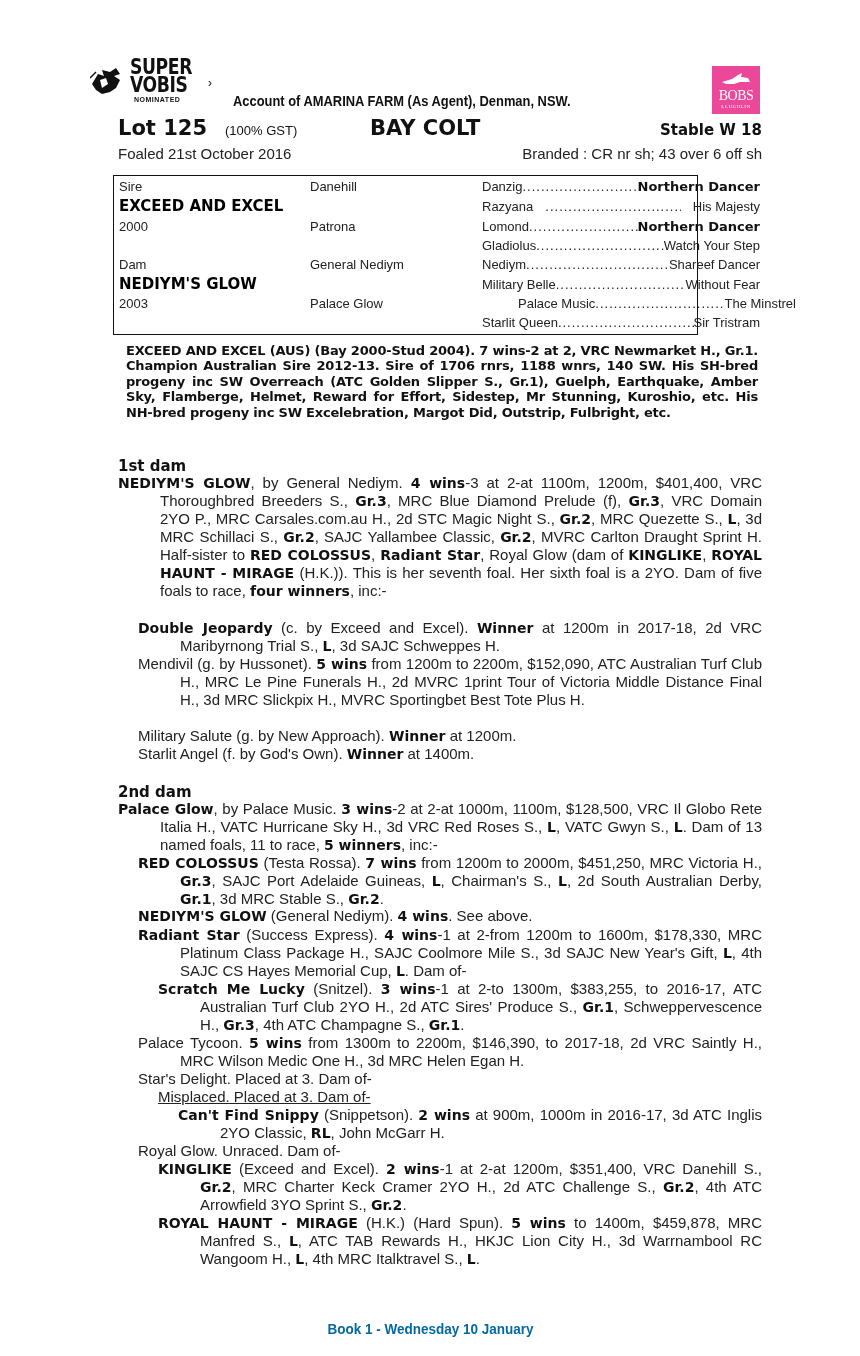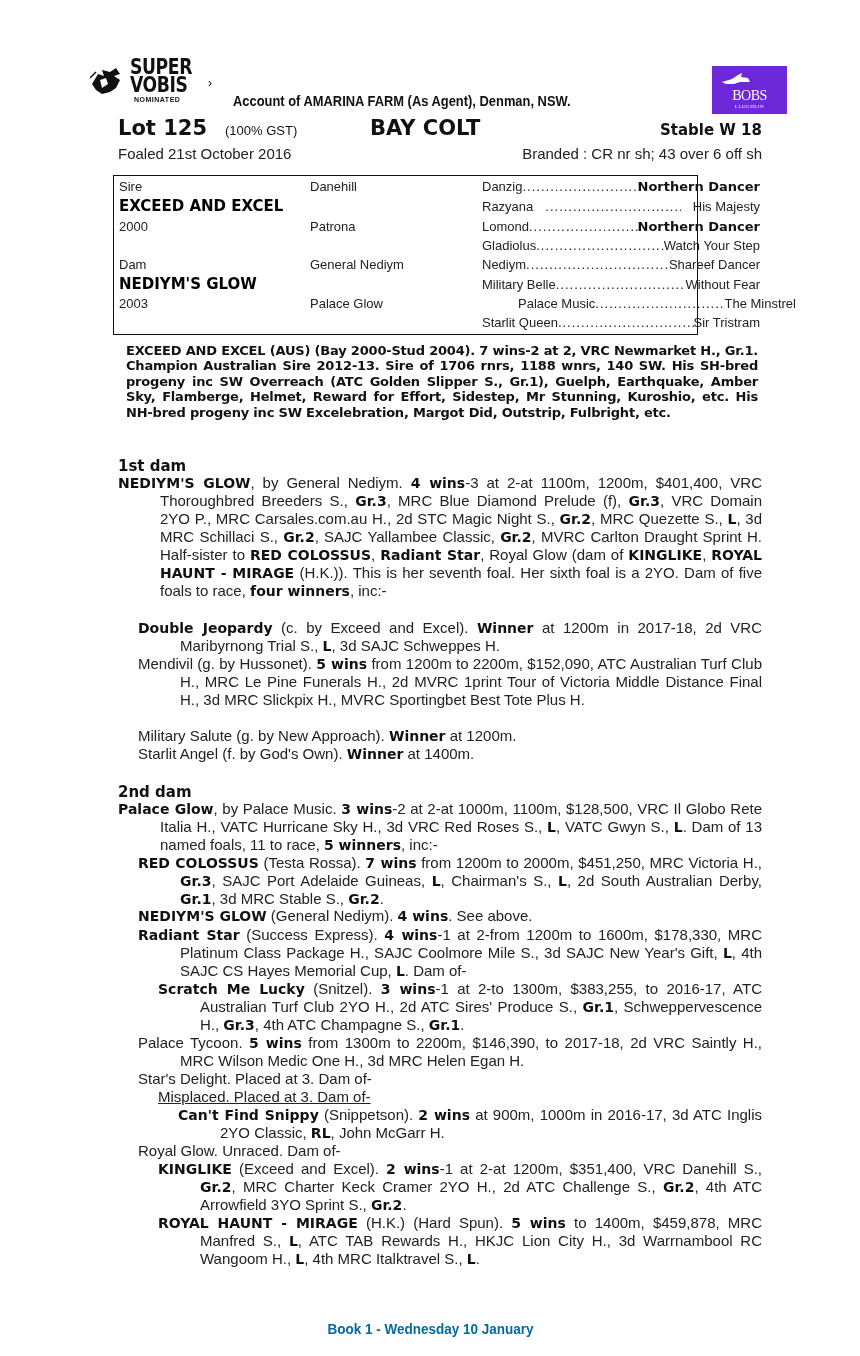--- a/index.html
+++ b/index.html
@@ -12,22 +12,22 @@
     .sv-emblem { position: absolute; left: 2px; top: 8px; width: 38px; height: 30px; }
     .sv-text { position: absolute; left: 42px; top: 0px; font-weight: 900; font-size: 21px;
                line-height: 18px; letter-spacing: -0.5px; color: #111;
                font-family: "DejaVu Sans", sans-serif; transform: scaleX(0.82); transform-origin: left top; }
     .sv-nom { position: absolute; left: 46px; top: 38px; font-size: 7px; font-weight: bold; letter-spacing: 0.5px; }
     .sv-arrow { position: absolute; left: 120px; top: 18px; font-size: 12px; }
 
     .account { position: absolute; left: 233px; top: 92px; font-weight: bold; font-size: 15px;
                transform: scaleX(0.86); transform-origin: left top; white-space: nowrap; }
 
-    .bobs-logo { position: absolute; left: 712px; top: 66px; width: 48px; height: 48px; background: #6d28d9;
-                 color: #fff; text-align: center; padding-left: 27px; }
+    .bobs-logo { position: absolute; left: 712px; top: 66px; width: 48px; height: 48px; background: #ec4899;
+                 color: #fff; text-align: center; }
     .bobs-bird { position: absolute; left: 8px; top: 6px; width: 32px; height: 14px; }
     .bobs-word { position: absolute; left: 0; right: 0; top: 22px; font-family: "Liberation Serif", serif;
                  font-size: 14px; letter-spacing: -0.5px; }
     .bobs-sub { position: absolute; left: 0; right: 0; top: 38px; font-family: "Liberation Serif", serif;
                 font-size: 5px; letter-spacing: 0.5px; }
 
     .lot-line { position: absolute; left: 118px; top: 116px; width: 644px; height: 26px; }
     .lot-num { position: absolute; left: 0; top: 0; font-weight: 900; font-size: 21px; font-family: "DejaVu Sans", sans-serif; }
     .lot-gst { position: absolute; left: 107px; top: 7px; font-size: 13px; }
     .lot-colour { position: absolute; left: 252px; top: 0; font-weight: 900; font-size: 21px; font-family: "DejaVu Sans", sans-serif; }

